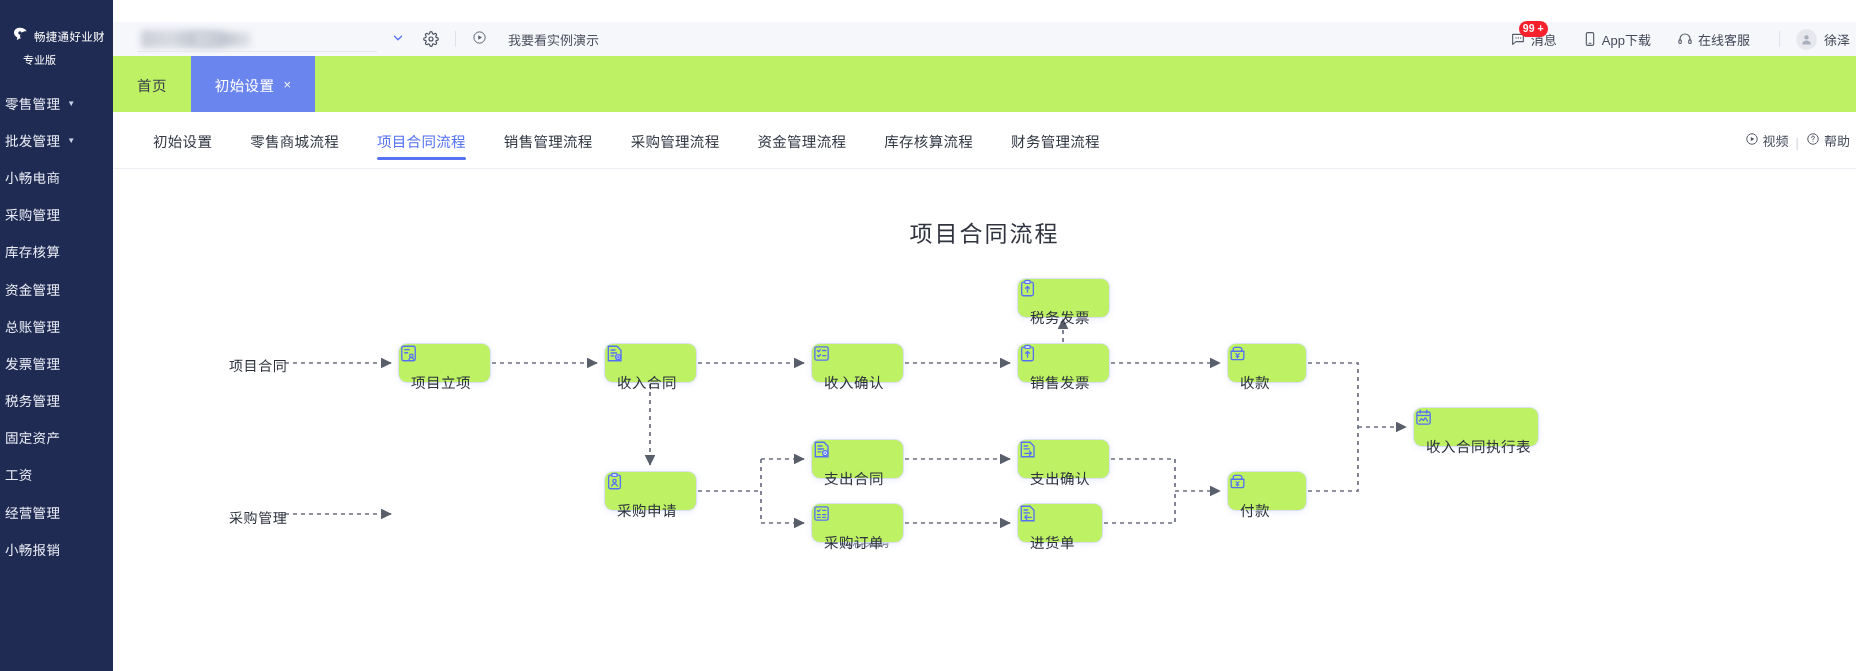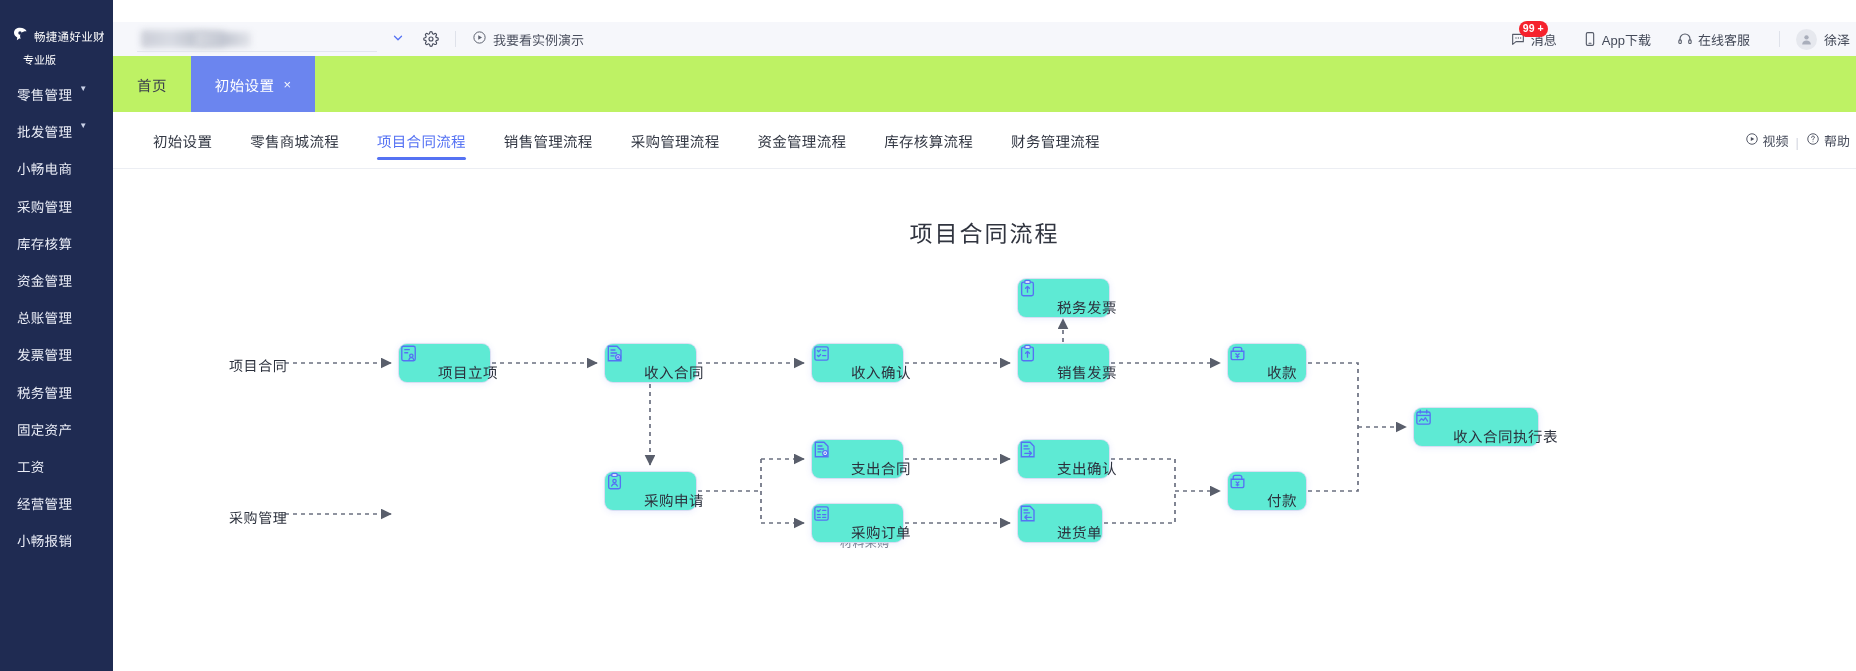--- a/index.html
+++ b/index.html
@@ -32,23 +32,23 @@
   .logo-mark svg { display: block; }
   .logo-text {
     color: #ffffff; font-size: 11.5px; letter-spacing: .3px; white-space: nowrap;
     font-weight: 500;
   }
   .logo-sub {
     color: #ffffff; font-size: 11px; margin-top: 5px; margin-left: 13px; font-weight: 500;
   }
   .side-menu { position: absolute; left: 0; top: 84px; width: 113px; }
   .side-item {
-    height: 37.2px; display: flex; 
+    height: 37.2px; display: flex; align-items: center;
     padding-left: 5px; color: #e8ebf5; font-size: 13.5px;
-    cursor: pointer; white-space: nowrap; letter-spacing: .3px; margin-left: 12px;
+    cursor: pointer; white-space: nowrap; letter-spacing: .3px;
   }
   .side-caret {
     margin-left: 7px; font-size: 8px; color: #cbd3e8; line-height: 1;
     transform: translateY(1px);
   }
 
   
   .topbar {
     position: absolute; left: 113px; top: 22px; right: 0; height: 34px;
     background: #f6f7fb;
@@ -65,21 +65,21 @@
     background: linear-gradient(90deg,#d5d8e0, #c2c6d1, #e3e5eb);
     filter: blur(3.4px); border-radius: 2px;
   }
   .search-underline {
     position: absolute; left: 0; bottom: 4px; width: 240px; height: 1px; background: #e3e6ee;
   }
   .chev-down { color: #5572f3; font-size: 13px; margin-left: 6px; cursor: pointer; }
   .gear-btn { margin-left: 18px; cursor: pointer; display: flex; align-items: center; }
   .hdr-divider { width: 1px; height: 16px; background: #dfe2ea; margin: 0 16px; }
   .demo-link {
-    display: flex; align-items: center; gap: 6px;
+    display: flex; align-items: center; gap: 21px;
     color: #4a4f5e; font-size: 13px; cursor: pointer; white-space: nowrap;
   }
   .hdr-right {
     margin-left: auto; display: flex; align-items: center; gap: 0; padding-right: 6px;
   }
   .hdr-btn {
     position: relative; display: flex; align-items: center; gap: 5px;
     color: #444a59; font-size: 13px; cursor: pointer; padding: 0 13px; white-space: nowrap;
   }
   .badge {
@@ -133,25 +133,25 @@
   .canvas { position: absolute; left: 113px; top: 169px; right: 0; bottom: 0; background: #fff; overflow: hidden; }
   .flow-title {
     position: absolute; left: 0; right: 0; top: 46px; text-align: center;
     font-size: 23px; color: #30343f; letter-spacing: 2px; font-weight: 400;
   }
   .flow-area { position: absolute; left: 0; top: 0; width: 1743px; height: 502px; }
   .flow-area svg { position: absolute; left: 0; top: 0; }
 
   .node {
     position: absolute; height: 38px;
-    background: #5eead4; border-radius: 8px;
+    background: #bef264; border-radius: 8px;
     box-shadow: 0 1px 7px rgba(85,114,243,.16), 0 0 0 1px rgba(226,229,242,.9);
-    display: flex; align-items: flex-end; gap: 8px;
+    display: flex; align-items: flex-start; gap: 8px;
     padding: 0 15px 0 12px; cursor: pointer; white-space: nowrap;
-    font-size: 14.5px; color: #2c313d; letter-spacing: .5px;
+    font-size: 14.5px; color: #2c313d; letter-spacing: .5px; flex-direction: column;
   }
   .node .ico { width: 19px; height: 19px; flex: 0 0 19px; display: block; }
 
   .row-label {
     position: absolute; font-size: 14px; color: #2c313d; letter-spacing: .6px;
     white-space: nowrap;
   }
   .edge-label {
     position: absolute; font-size: 12px; color: #7c818f; white-space: nowrap;
     letter-spacing: .4px;

